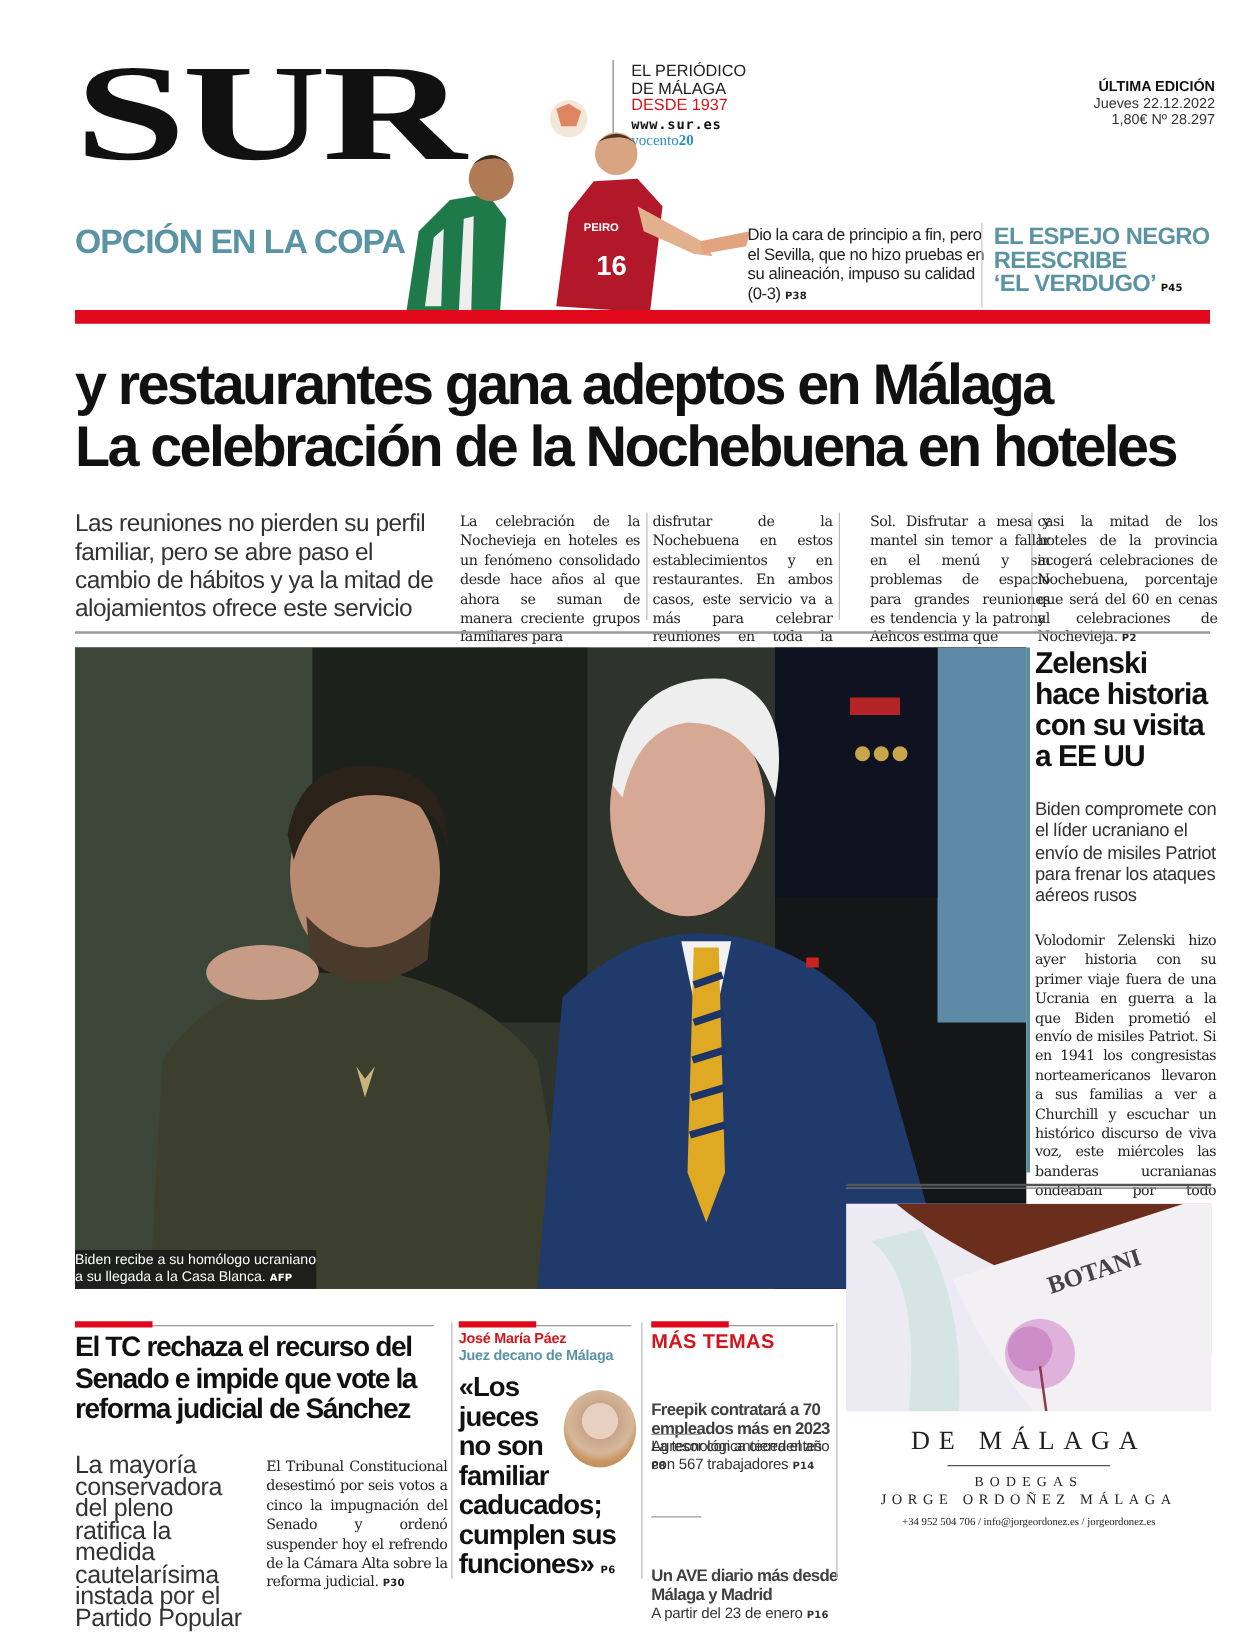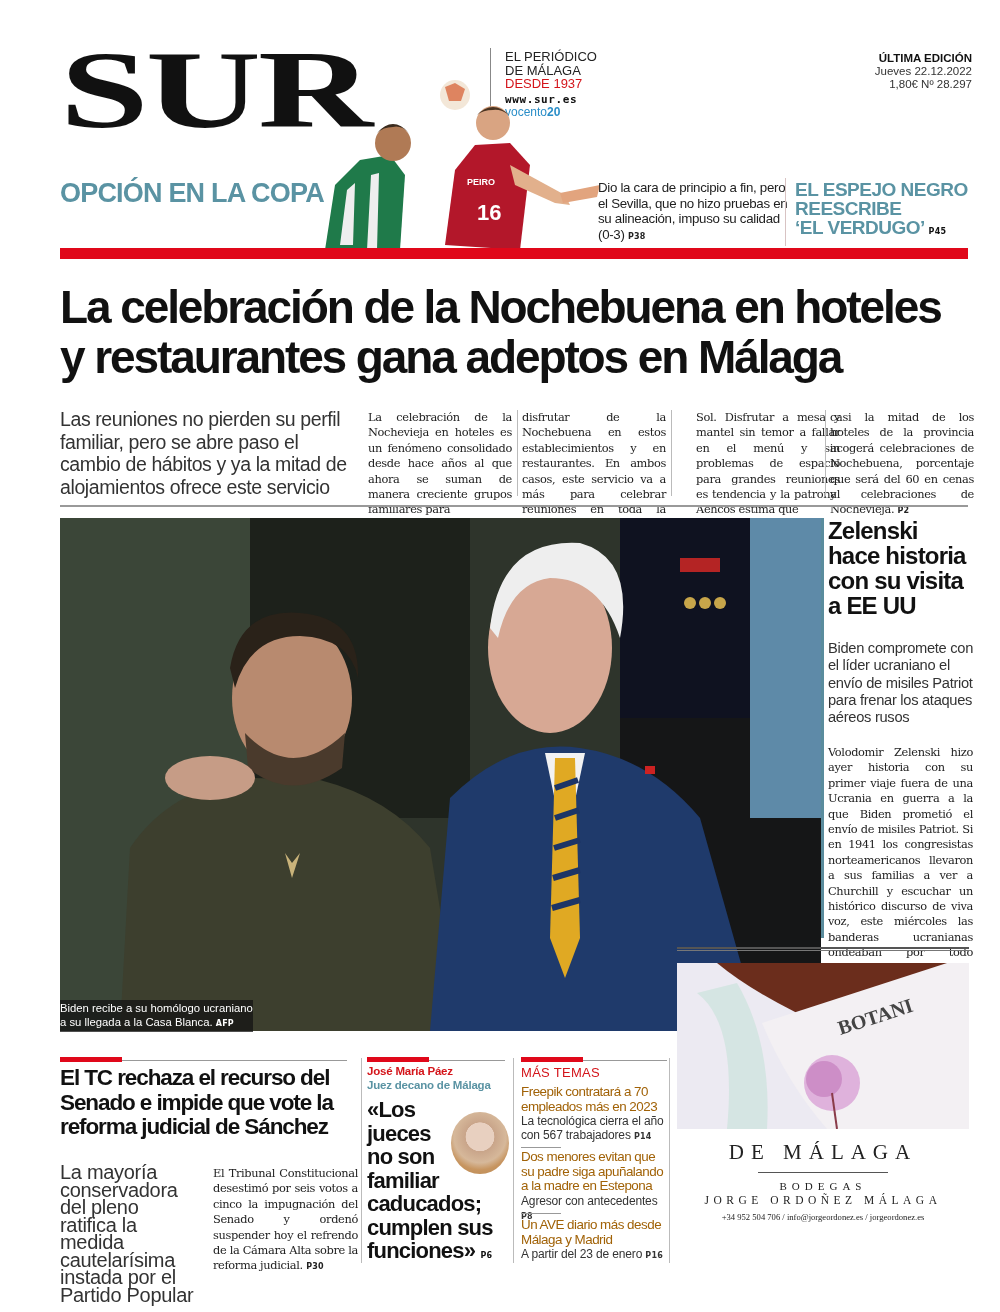--- a/index.html
+++ b/index.html
@@ -8,23 +8,23 @@
   .abs { position:absolute; }
   .page-ref { font-family:"DejaVu Sans", sans-serif; font-weight:bold; font-size:8px; letter-spacing:0.2px; }
   .body-text { font-family:"DejaVu Serif", serif; font-size:11.4px; line-height:15.4px; color:#222; text-align:justify; hyphens:auto; letter-spacing:-0.35px; }
 
   
   #logo { left:60px; top:42px; font-family:"Liberation Serif", serif; font-weight:bold; font-size:110px; line-height:96px; letter-spacing:-2px; transform:scaleX(1.45); transform-origin:left top; color:#111; }
   #masthead-divider { left:490px; top:48px; width:1px; height:85px; background:#888; }
   #masthead-info { left:505px; top:50px; font-size:13px; line-height:13.5px; color:#222; }
   #masthead-info .red { color:#d4141a; }
   #masthead-info .url { font-family:"DejaVu Sans Mono", monospace; font-weight:bold; font-size:11px; letter-spacing:0.6px; color:#111; margin-top:2px; }
-  #masthead-info .vocento { color:#2a8ec8; font-size:12px; }
+  #masthead-info .vocento { color:#2a8ec8; font-size:12px;font-family:Liberation Serif, serif; }
   #edition { right:28px; top:52px; text-align:right; font-size:11.5px; line-height:13px; color:#333; }
-  #edition .bold { font-weight:bold; color:#111; }
+  #edition .bold { font-weight:bold; color:#111;margin-top:12px; }
 
   
   #football-photo { left:305px; top:75px; width:295px; height:180px; }
 
   
   #teaser-left { left:60px; top:180px; font-weight:bold; font-size:27px; line-height:27px; color:#5a93a3; letter-spacing:-0.8px; }
   #teaser-mid { left:598px; top:180px; width:190px; font-size:13.3px; line-height:15.5px; color:#222; letter-spacing:-0.3px; }
   #teaser-divider { left:785px; top:178px; width:1px; height:68px; background:#d8c3c3; }
   #teaser-right { left:795px; top:180px; font-weight:bold; font-size:19px; line-height:19px; color:#5a93a3; letter-spacing:-0.5px; }
   #red-bar { left:60px; top:248px; width:908px; height:11px; background:#e0081a; }
@@ -60,22 +60,22 @@
   
   .red-tab { height:5px; background:#e0081a; }
   .grey-line { height:1px; background:#999; }
   #tc-head { left:60px; top:1066px; width:300px; font-weight:bold; font-size:22.5px; line-height:24.5px; letter-spacing:-1.1px; color:#111; }
   #tc-deck { left:60px; top:1164px; width:140px; font-size:20px; line-height:17.5px; color:#333; letter-spacing:-0.3px; }
   #tc-body { left:213px; top:1166px; width:145px; }
   #interview-name { left:367px; top:1065px; font-weight:bold; font-size:11.5px; color:#d4141a; letter-spacing:-0.2px; }
   #interview-role { left:367px; top:1079px; font-weight:bold; font-size:11.5px; color:#5a93a3; letter-spacing:-0.2px; }
   #interview-quote { left:367px; top:1098px; font-weight:bold; font-size:22px; line-height:23.5px; color:#111; letter-spacing:-0.8px; }
   #judge-photo { left:451px; top:1112px; width:58px; height:62px; border-radius:50%; background:radial-gradient(circle at 50% 40%, #e8d0c0 0 30%, #c9a58a 31%, #d6b89a 55%, #c79560 70%, #b58650 100%); overflow:hidden; }
-  #more-label { left:521px; top:1065px; font-weight:normal; font-size:13px; color:#d4141a; letter-spacing:0.3px;text-align:right; }
-  .more-head { font-weight:normal; font-size:13.4px; line-height:14.5px; color:#a16207; letter-spacing:-0.5px; }
+  #more-label { left:521px; top:1065px; font-weight:bold; font-size:16px; color:#d4141a; letter-spacing:0.3px;text-align:right; }
+  .more-head { font-weight:bold; font-size:13.4px; line-height:14.5px; color:#404040; letter-spacing:-0.5px;margin-top:36px; }
   .more-sub { font-size:12px; line-height:14px; color:#333; letter-spacing:-0.15px; }
 </style>
 </head>
 <body>
 
 <div class="abs" id="logo">SUR</div>
 <div class="abs" id="masthead-divider"></div>
 <div class="abs" id="masthead-info">
   <div>EL PERIÓDICO</div>
   <div>DE MÁLAGA</div>
@@ -118,22 +118,22 @@
 </div>
 <div class="abs" id="teaser-divider"></div>
 <div class="abs" id="teaser-right">
   <div>EL ESPEJO NEGRO</div>
   <div>REESCRIBE</div>
   <div><span>‘EL VERDUGO’</span> <span class="page-ref" style="color:#111">P45</span></div>
 </div>
 <div class="abs" id="red-bar"></div>
 
 <div class="abs" id="headline">
+  <div>y restaurantes gana adeptos en Málaga</div>
   <div>La celebración de la Nochebuena en hoteles</div>
-  <div>y restaurantes gana adeptos en Málaga</div>
 </div>
 <div class="abs" id="deck">Las reuniones no pierden su perfil familiar, pero se abre paso el cambio de hábitos y ya la mitad de alojamientos ofrece este servicio</div>
 
 <div class="abs body-text col" style="left:368px;">La celebración de la Nochevieja en hoteles es un fenómeno consolidado desde hace años al que ahora se suman de manera creciente grupos familiares para</div>
 <div class="abs vline" style="left:517px; top:410px; height:86px;"></div>
 <div class="abs body-text col" style="left:522px;">disfrutar de la Nochebuena en estos establecimientos y en restaurantes. En ambos casos, este servicio va a más para celebrar reuniones en toda la Costa del</div>
 <div class="abs vline" style="left:671px; top:410px; height:86px;"></div>
 <div class="abs body-text col" style="left:696px;">Sol. Disfrutar a mesa y mantel sin temor a fallar en el menú y sin problemas de espacio para grandes reuniones es tendencia y la patronal Aehcos estima que</div>
 <div class="abs vline" style="left:825px; top:410px; height:86px;"></div>
 <div class="abs body-text col" style="left:830px;">
@@ -239,21 +239,20 @@
 <div class="abs grey-line" style="left:521px; top:1060px; width:146px;"></div>
 <div class="abs red-tab" style="left:521px; top:1057px; width:62px;"></div>
 <div class="abs" id="more-label">MÁS TEMAS</div>
 
 <div class="abs" style="left:521px; top:1085px; width:150px;">
   <div class="more-head">Freepik contratará  a 70 empleados más en 2023</div>
   <div class="more-sub"><span>La tecnológica cierra el año con 567 trabajadores</span> <span class="page-ref">P14</span></div>
 </div>
 <div class="abs grey-line" style="left:521px; top:1147px; width:40px;"></div>
 <div class="abs" style="left:521px; top:1150px; width:150px;">
-  <div class="more-head">Dos menores evitan que su padre siga apuñalando a la madre en Estepona</div>
   <div class="more-sub"><span>Agresor con antecedentes</span> <span class="page-ref">P8</span></div>
 </div>
 <div class="abs grey-line" style="left:521px; top:1213px; width:40px;"></div>
 <div class="abs" style="left:521px; top:1218px; width:150px;">
   <div class="more-head">Un AVE diario más desde Málaga y Madrid</div>
   <div class="more-sub"><span>A partir del 23 de enero</span> <span class="page-ref">P16</span></div>
 </div>
 <div class="abs vline" style="left:669px; top:1058px; height:205px;"></div>
 
 </body></html>

